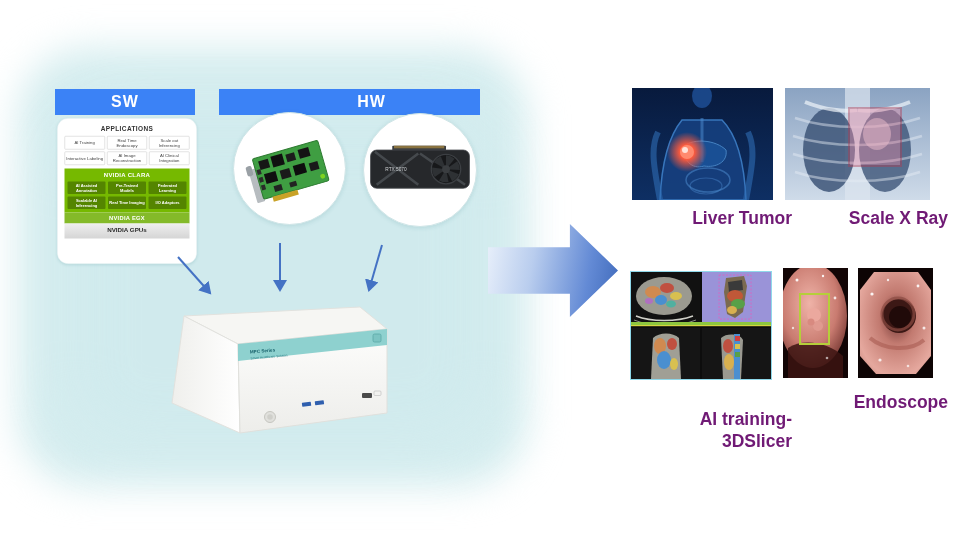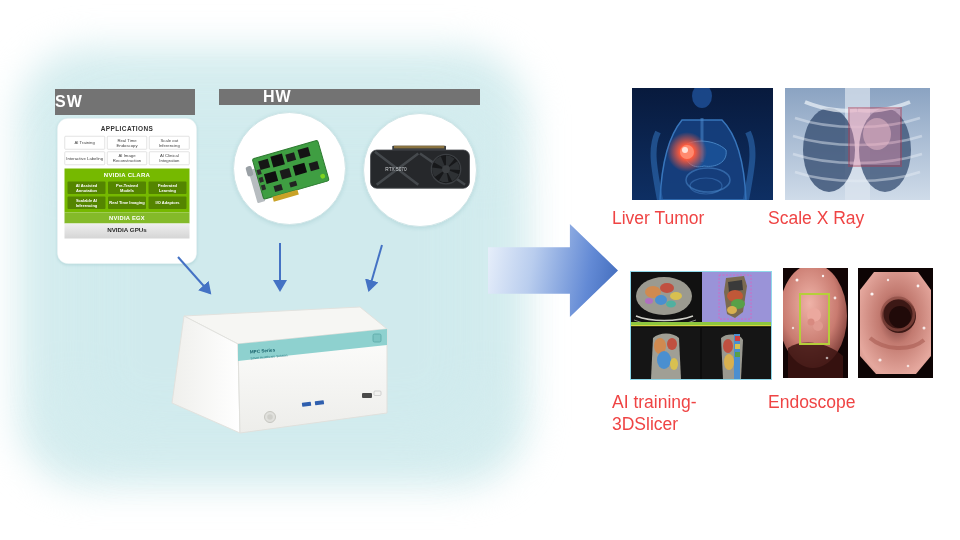--- a/index.html
+++ b/index.html
@@ -8,24 +8,24 @@
 
   .abs { position:absolute; }
 
   
   .bg-blob { left:18px; top:48px; width:510px; height:438px;
              background:#d5edef; border-radius:70px; filter:blur(18px); }
   .bg-blob2 { left:70px; top:120px; width:420px; height:320px;
               background:#cfeaed; border-radius:60px; filter:blur(30px); opacity:.8; }
 
   
-  .sec-header { background:#737373; color:#fff; font-weight:bold; font-size:16px;
-                display:flex; align-items:center; justify-content:flex-start; letter-spacing:1px; }
+  .sec-header { background:#3b82f6; color:#fff; font-weight:bold; font-size:16px;
+                display:flex; align-items:center; justify-content:center; letter-spacing:1px; }
   .sw-header { left:55px; top:89px; width:140px; height:26px; }
-  .hw-header { left:219px; top:89px; width:261px; height:16px;padding-left:44px; }
+  .hw-header { left:219px; top:89px; width:261px; height:26px;padding-left:44px; }
 
   
   .stack-outer { left:57px; top:118px; width:140px; height:146px; }
   .stack-inner { width:280px; height:292px; transform:scale(0.5); transform-origin:0 0;
                  background:#fff; border:1px solid #d9e9eb; border-radius:22px;
                  box-shadow:0 2px 6px rgba(40,120,130,.18); overflow:hidden;
                  padding:10px 14px 0 14px; display:flex; flex-direction:column; }
   .stack-title { font-size:13px; font-weight:bold; color:#333; text-align:center;
                  letter-spacing:.8px; margin:3px 0 7px 0; }
   .app-grid { display:grid; grid-template-columns:repeat(3,1fr); gap:4px; }
@@ -63,25 +63,25 @@
                clip-path:polygon(0 25%, 63% 25%, 63% 0, 100% 50%, 63% 100%, 63% 75%, 0 75%); }
 
   
   .result-img { overflow:hidden; }
   .img-liver { left:632px; top:88px;  width:141px; height:112px; }
   .img-lung  { left:785px; top:88px;  width:145px; height:112px; }
   .img-slicer{ left:630px; top:271px; width:142px; height:109px; border:1px solid #8fd8ea; }
   .img-endo1 { left:783px; top:268px; width:65px;  height:110px; }
   .img-endo2 { left:858px; top:268px; width:75px;  height:110px; }
 
-  .result-label { width:180px; text-align:left; color:#ef4444; font-weight:normal;
+  .result-label { width:180px; text-align:right; color:#701a75; font-weight:bold;
                   font-size:17.5px; line-height:1.28; }
   .label-1 { left:612px; top:207px; }
   .label-2 { left:768px; top:207px; }
-  .label-3 { left:612px; top:391px; }
+  .label-3 { left:612px; top:408px; }
   .label-4 { left:768px; top:391px; }
   .result-label span { display:block; }
 </style>
 </head>
 <body>
 
 <div class="abs bg-blob"></div>
 <div class="abs bg-blob2"></div>
 
 <div class="abs sec-header sw-header">

